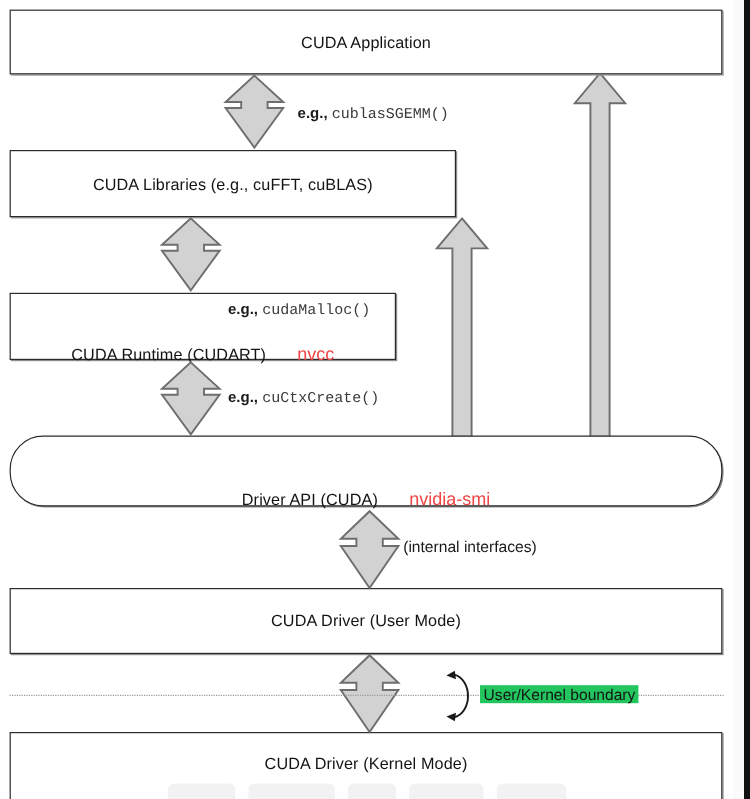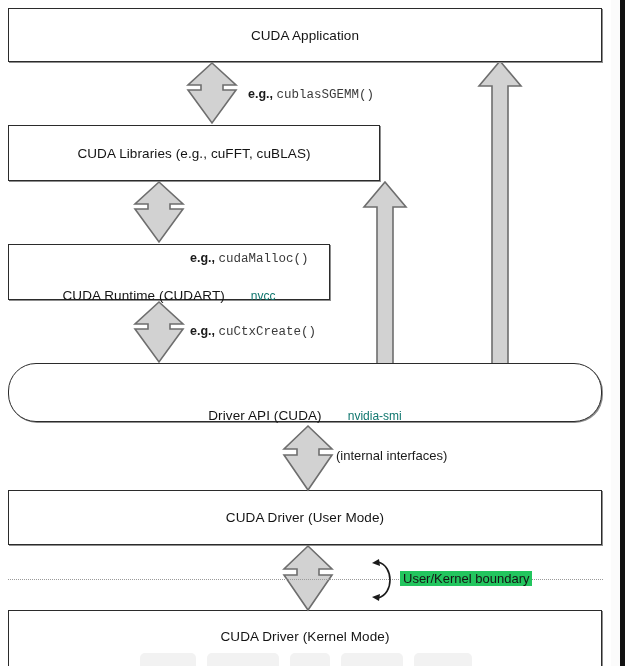--- a/index.html
+++ b/index.html
@@ -46,22 +46,22 @@
     align-items: center;
     justify-content: center;
   }
   .layer-label {
     font-size: 13.5px;
     color: #141414;
     letter-spacing: 0.1px;
     white-space: nowrap;
   }
   .tool-tag {
-    font-size: 12px;
-    color: #0f766e;
+    font-size: 15px;
+    color: #ef4444;
     margin-left: 26px;
     white-space: nowrap;
     margin-top: 47px;
   }
   .row-inline {
     display: flex;
     align-items: baseline;
     justify-content: center;
   }
 

